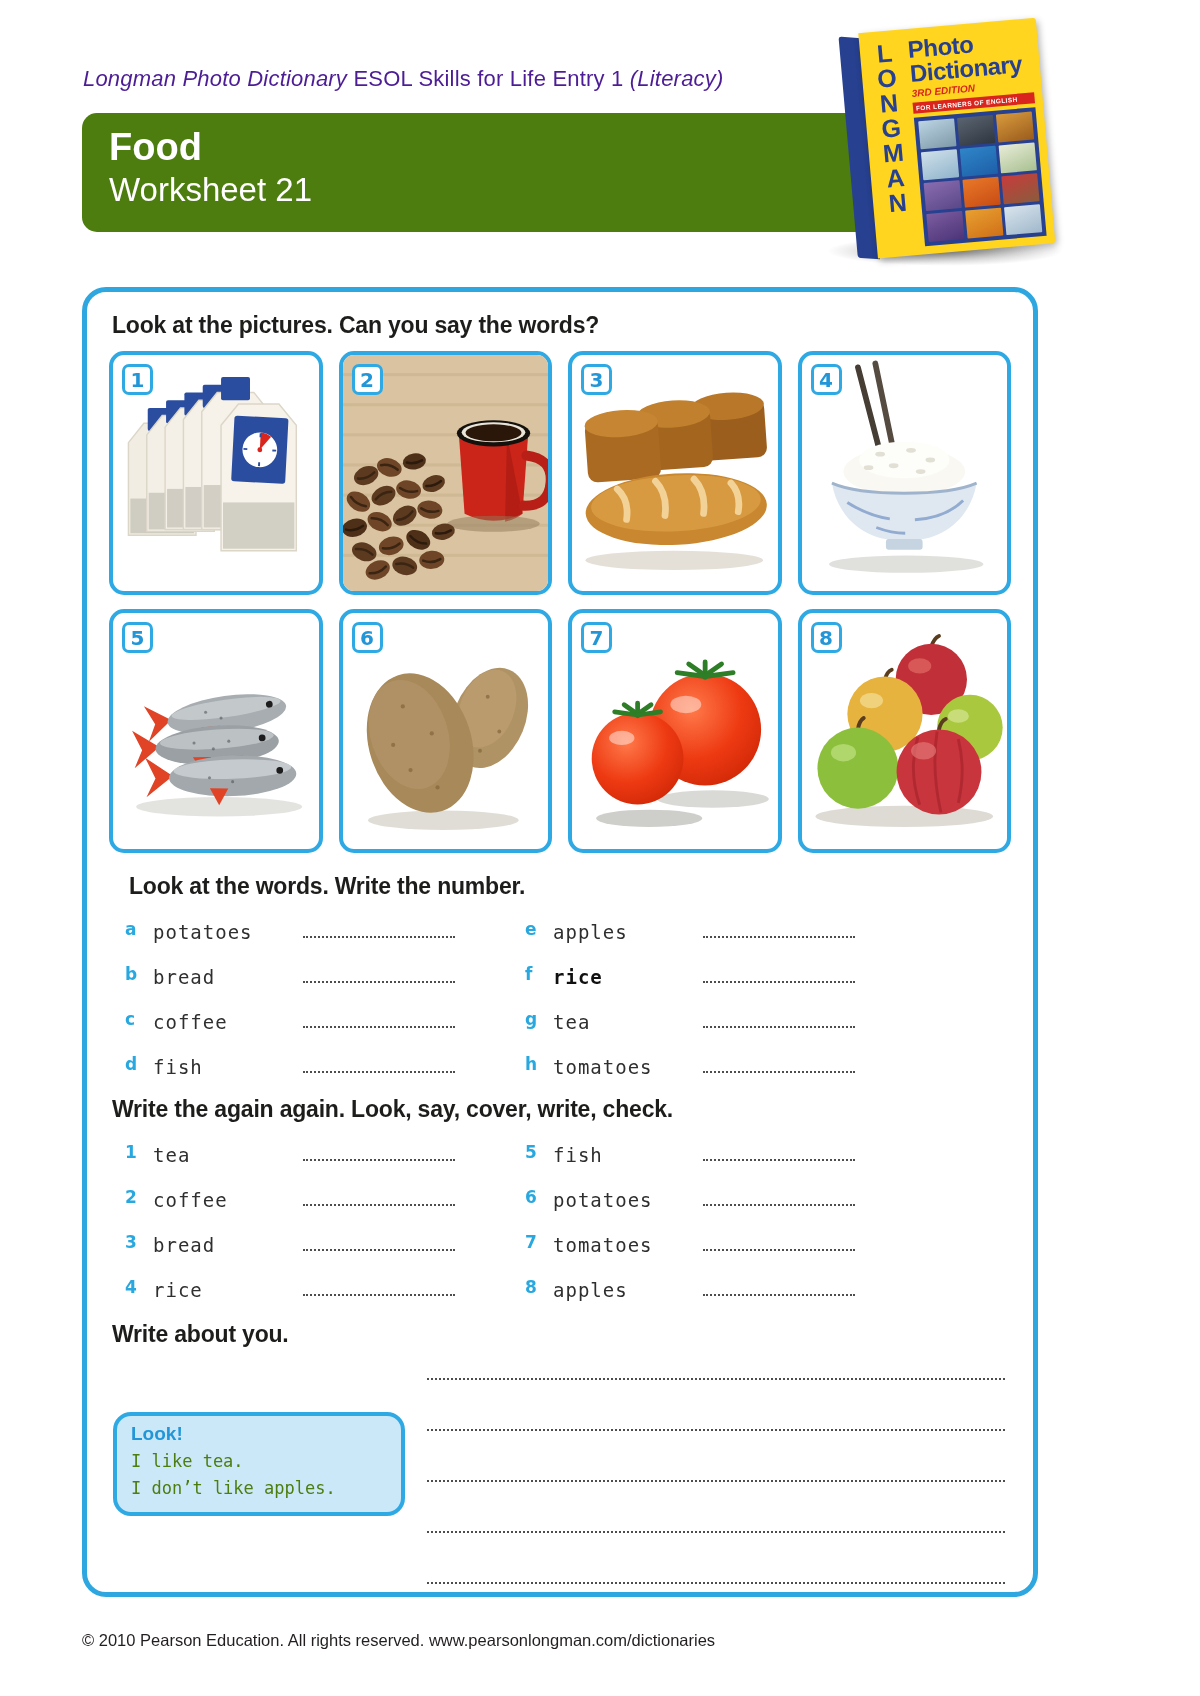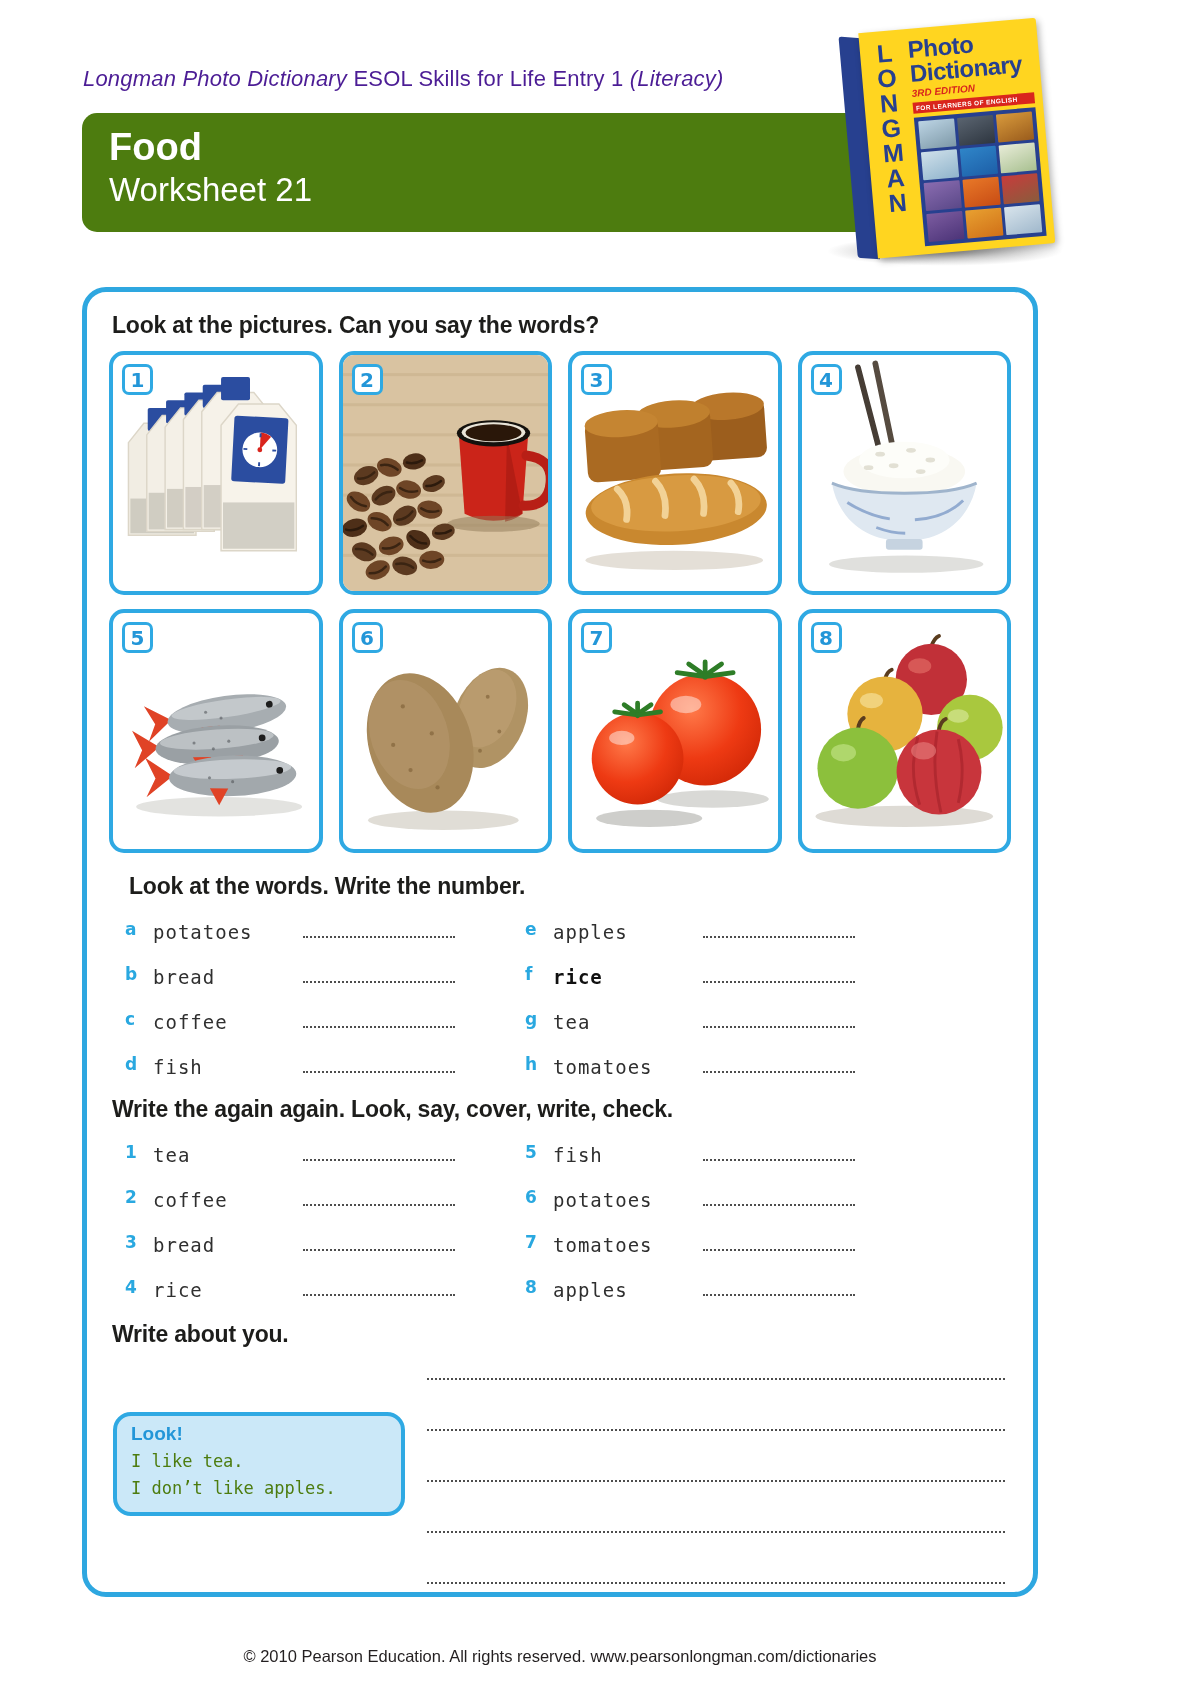--- a/index.html
+++ b/index.html
@@ -81,22 +81,22 @@
   
   .about{position:relative;margin-top:12px;height:252px;}
   .look-box{position:absolute;left:4px;top:16px;width:292px;height:104px;background:#CBE8F8;
         border:4px solid #2FA9E3;border-radius:18px;box-sizing:border-box;padding:7px 14px;margin-top:36px;}
   .look-title{color:#2396d8;font-weight:bold;font-size:19px;margin-bottom:3px;}
   .look-line{font-family:"DejaVu Sans Mono",monospace;font-size:17px;color:#4d7c0f;line-height:1.6;}
   .write-lines{position:absolute;left:318px;right:6px;top:18px;}
   .write-line{border-bottom:2.5px dotted #4d4d4d;height:0;margin-bottom:49px;}
 
   
-  .page-footer{position:absolute;left:82px;top:1631px;width:956px;text-align:center;
-        font-size:16.5px;color:#231f20;margin-top:16px;}
+  .page-footer{position:absolute;left:82px;top:1631px;width:956px;
+        font-size:16.5px;color:#231f20;}
 </style>
 </head>
 <body>
 
 <div class="page">
 
   <div class="series-line">
     <span class="it">Longman Photo Dictionary</span><span> ESOL Skills for Life Entry 1 </span><span class="it">(Literacy)</span>
   </div>
 

